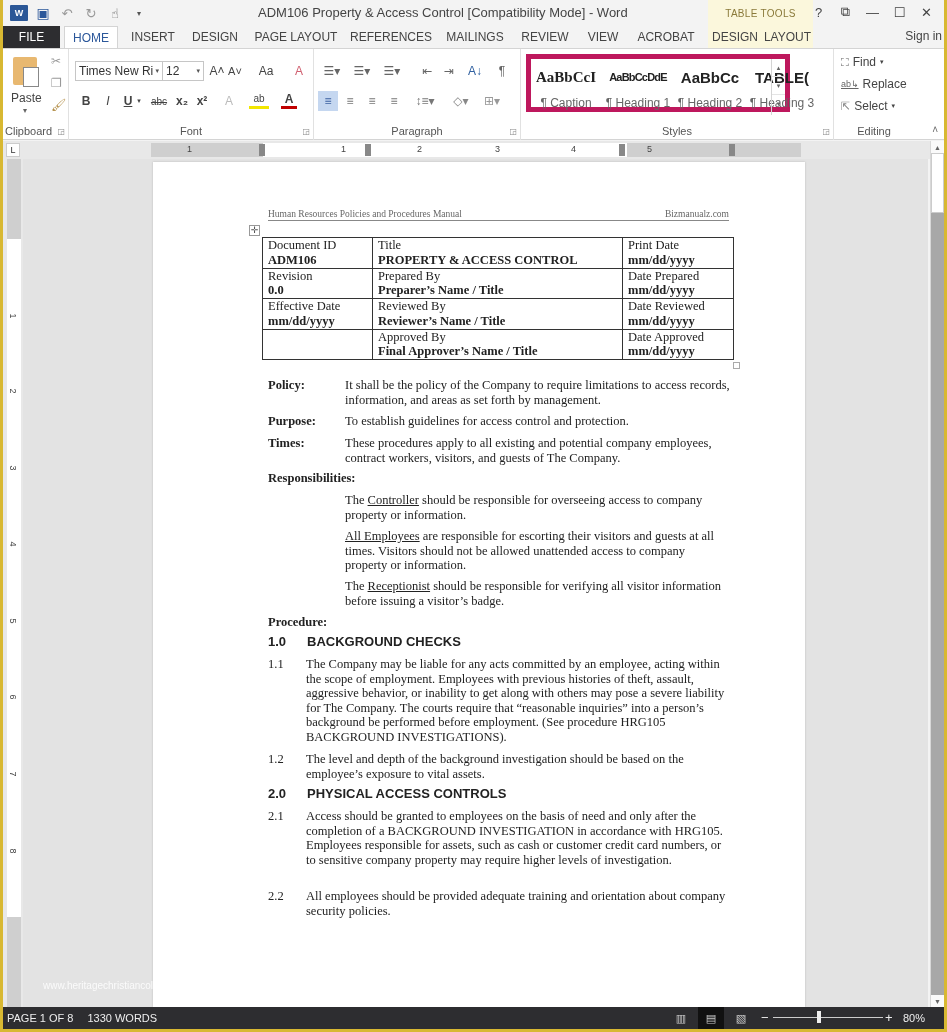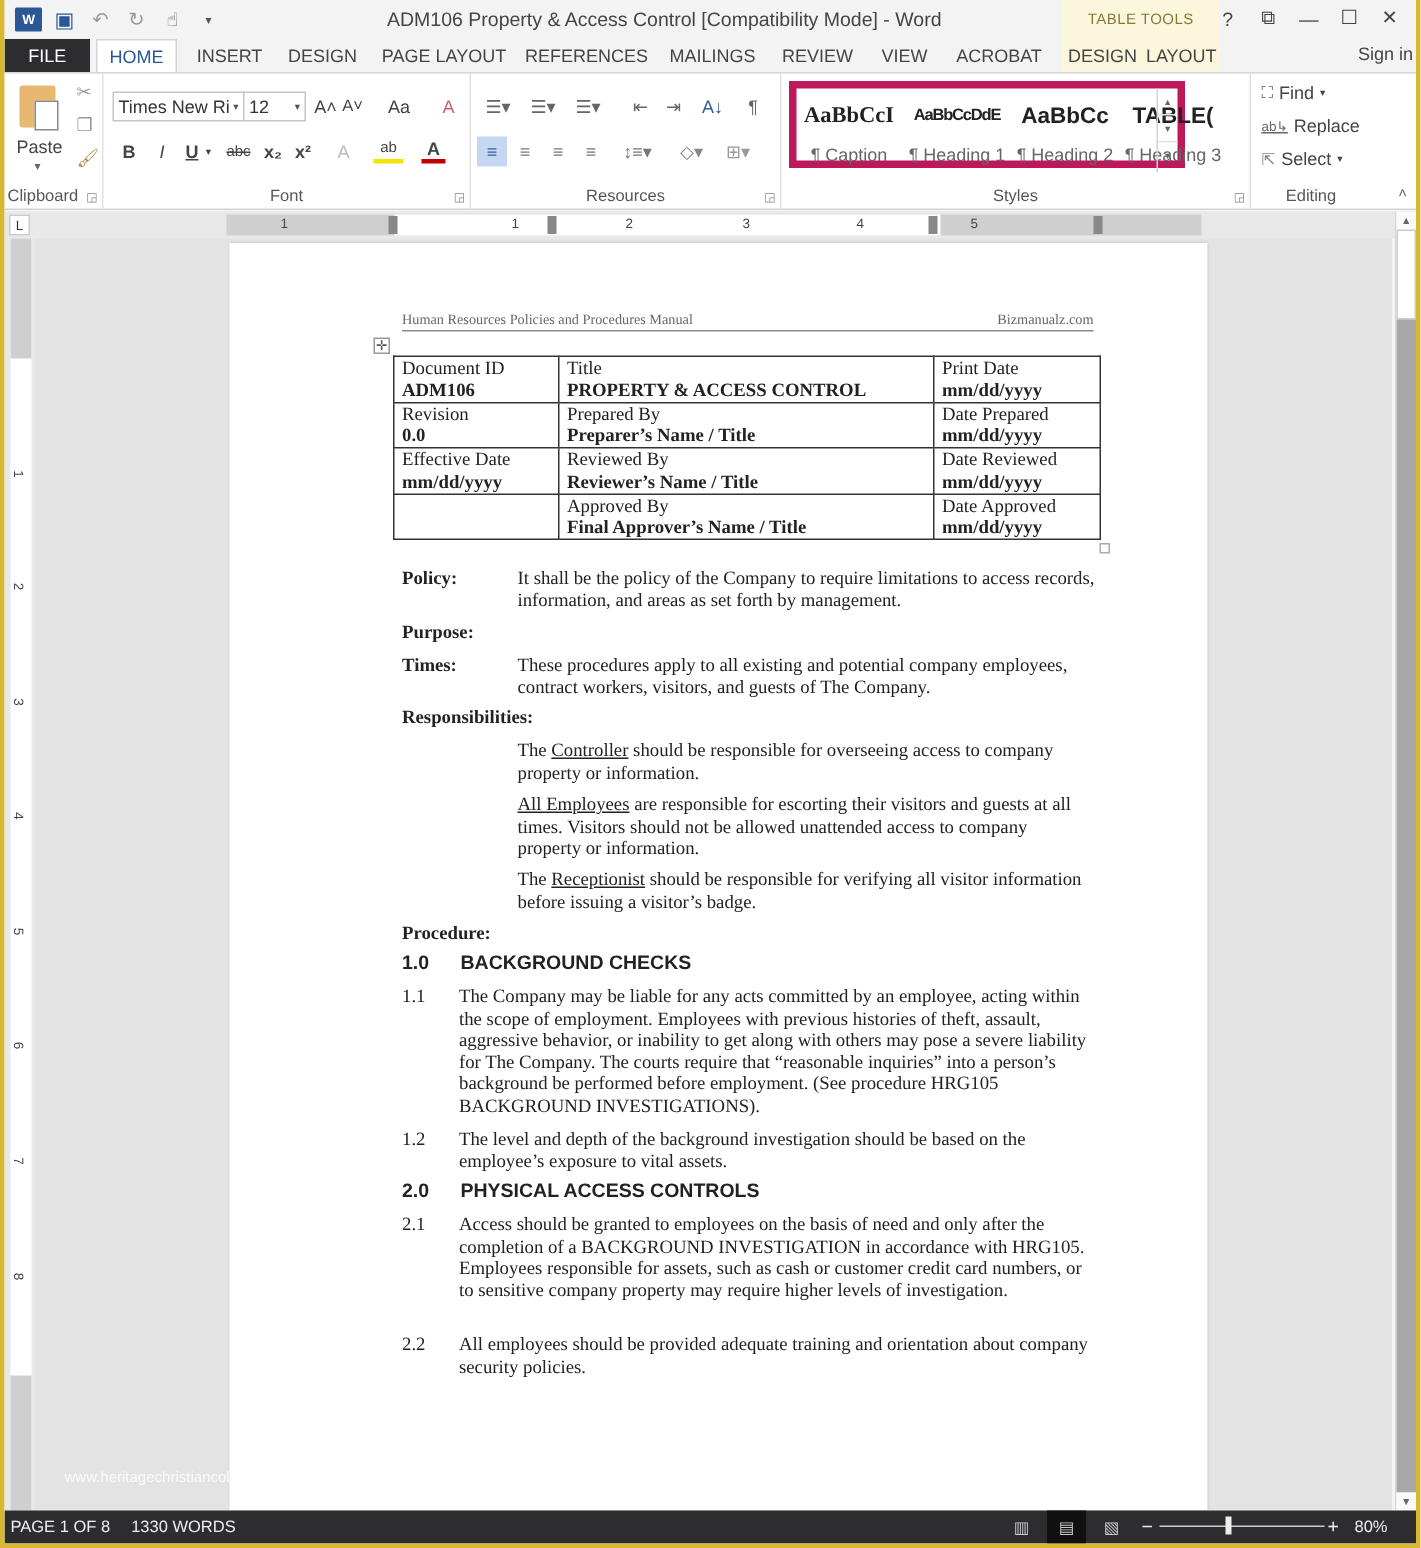--- a/index.html
+++ b/index.html
@@ -204,21 +204,21 @@
       <div class="fbtn" style="left:126px;top:12px;width:18px;color:#666;">⇥</div>
       <div class="fbtn" style="left:152px;top:12px;width:18px;color:#3060a0;">A↓</div>
       <div class="fbtn" style="left:180px;top:12px;width:16px;color:#666;">¶</div>
       <div class="fbtn" style="left:4px;top:42px;width:20px;background:#c5d7f0;color:#3a5fa0;">≡</div>
       <div class="fbtn" style="left:26px;top:42px;width:20px;color:#777;">≡</div>
       <div class="fbtn" style="left:48px;top:42px;width:20px;color:#777;">≡</div>
       <div class="fbtn" style="left:70px;top:42px;width:20px;color:#777;">≡</div>
       <div class="fbtn" style="left:98px;top:42px;width:26px;color:#777;">↕≡▾</div>
       <div class="fbtn" style="left:134px;top:42px;width:26px;color:#888;">◇▾</div>
       <div class="fbtn" style="left:164px;top:42px;width:28px;color:#999;">⊞▾</div>
-      <div class="group-label">Resources</div>
+      <div class="group-label">Paragraph</div>
       <div class="launcher">◲</div>
     </div>
 
     <div class="group" style="left:518px;width:313px;">
       <div class="group-label">Styles</div>
       <div class="launcher">◲</div>
     </div>
     <div class="styles-gallery">
       <div class="style-item" style="left:0;">
         <div class="sample" style="font-family:'Liberation Serif',serif;font-weight:bold;">AaBbCcI</div>
@@ -326,20 +326,21 @@
           <td><span>Date Approved</span><br><b>mm/dd/yyyy</b></td>
         </tr>
       </tbody>
         </table>
       <div class="tbl-resize"></div>
 
       <div class="lbl" style="top:216px;">Policy:</div>
       <div class="para body-text" style="top:216px;">It shall be the policy of the Company to require limitations to access records, information, and areas as set forth by management.</div>
 
       <div class="lbl" style="top:252px;">Purpose:</div>
+      <div class="para body-text" style="top:252px;">To establish guidelines for access control and protection.</div>
 
       <div class="lbl" style="top:274px;">Times:</div>
       <div class="para body-text" style="top:274px;">These procedures apply to all existing and potential company employees, contract workers, visitors, and guests of The Company.</div>
 
       <div class="lbl" style="top:309px;">Responsibilities:</div>
 
       <div class="para body-text" style="top:331px;">
         <span>The </span><span class="u">Controller</span><span> should be responsible for overseeing access to company property or information.</span>
       </div>
       <div class="para body-text" style="top:367px;">

